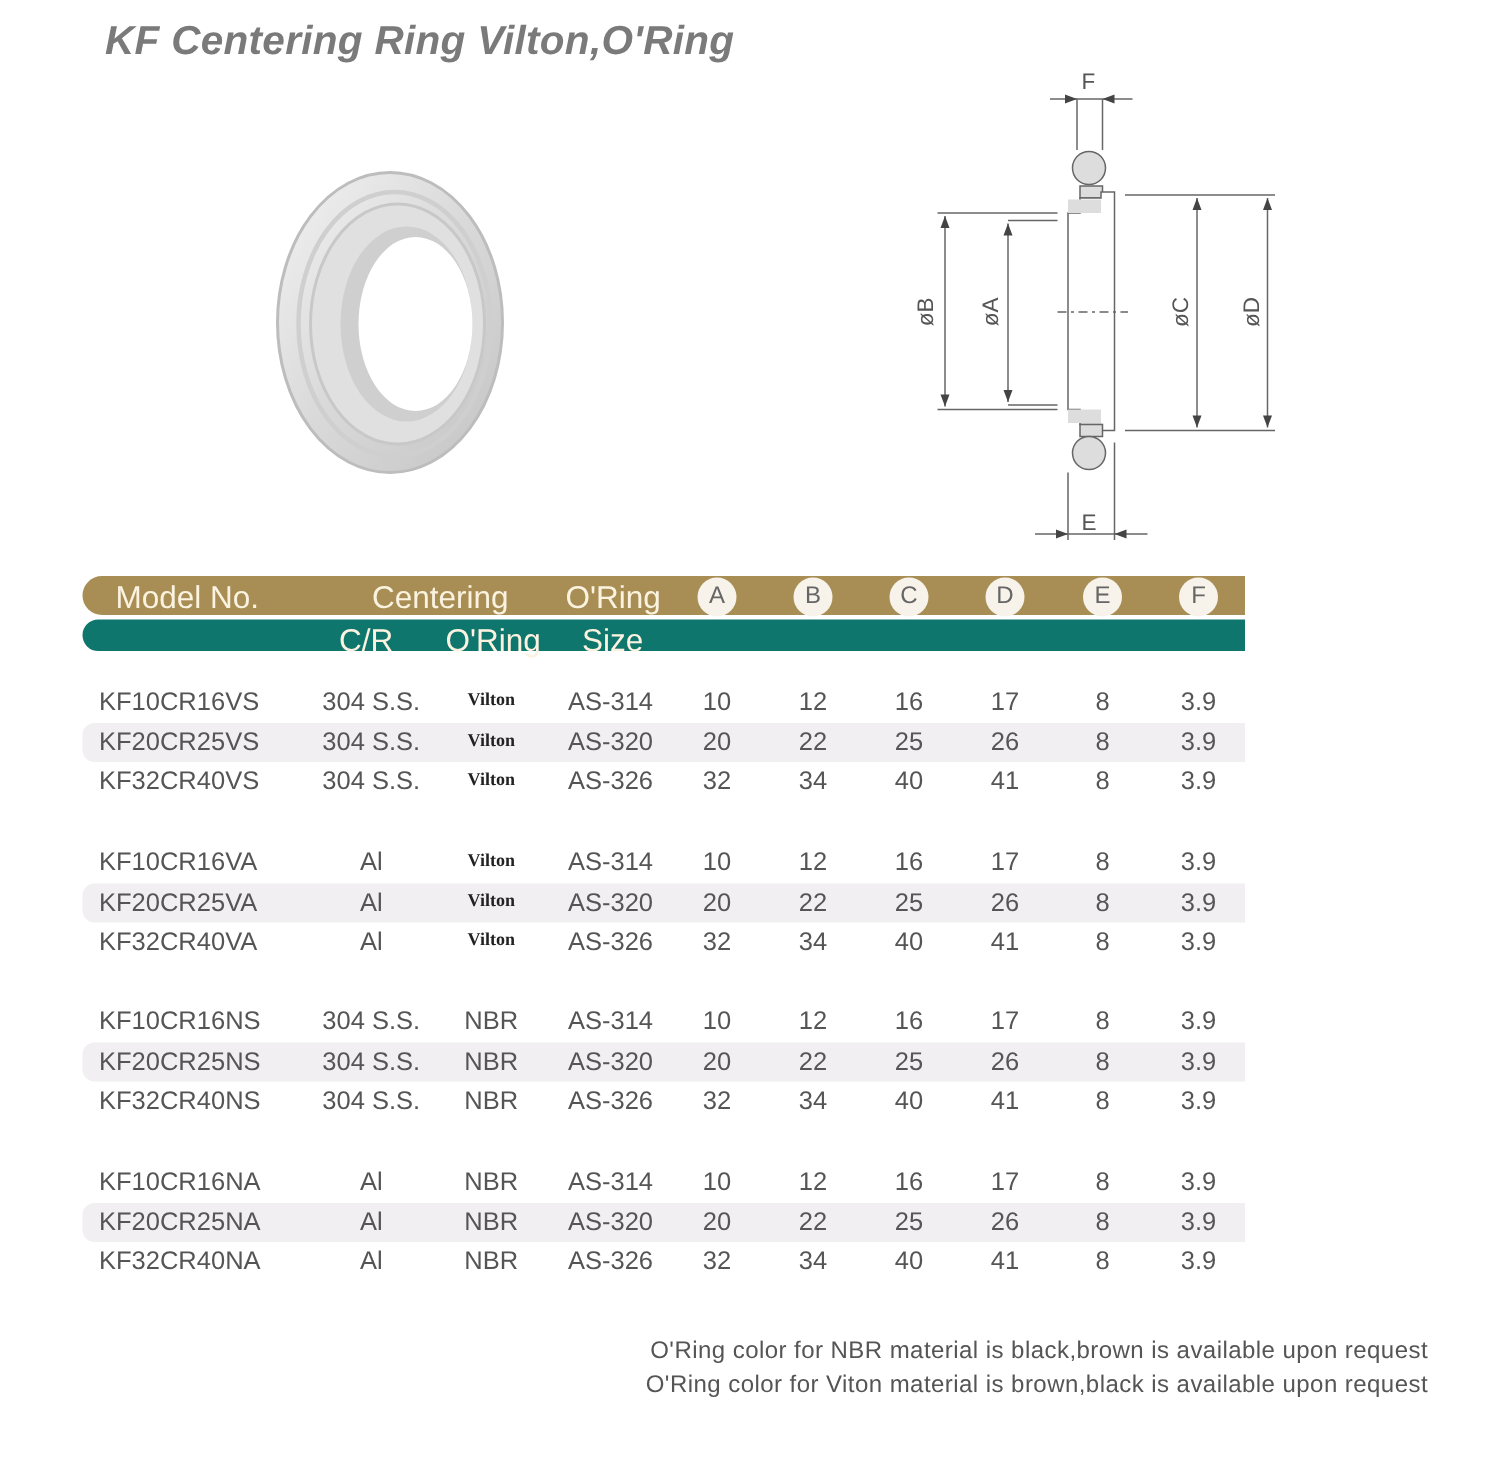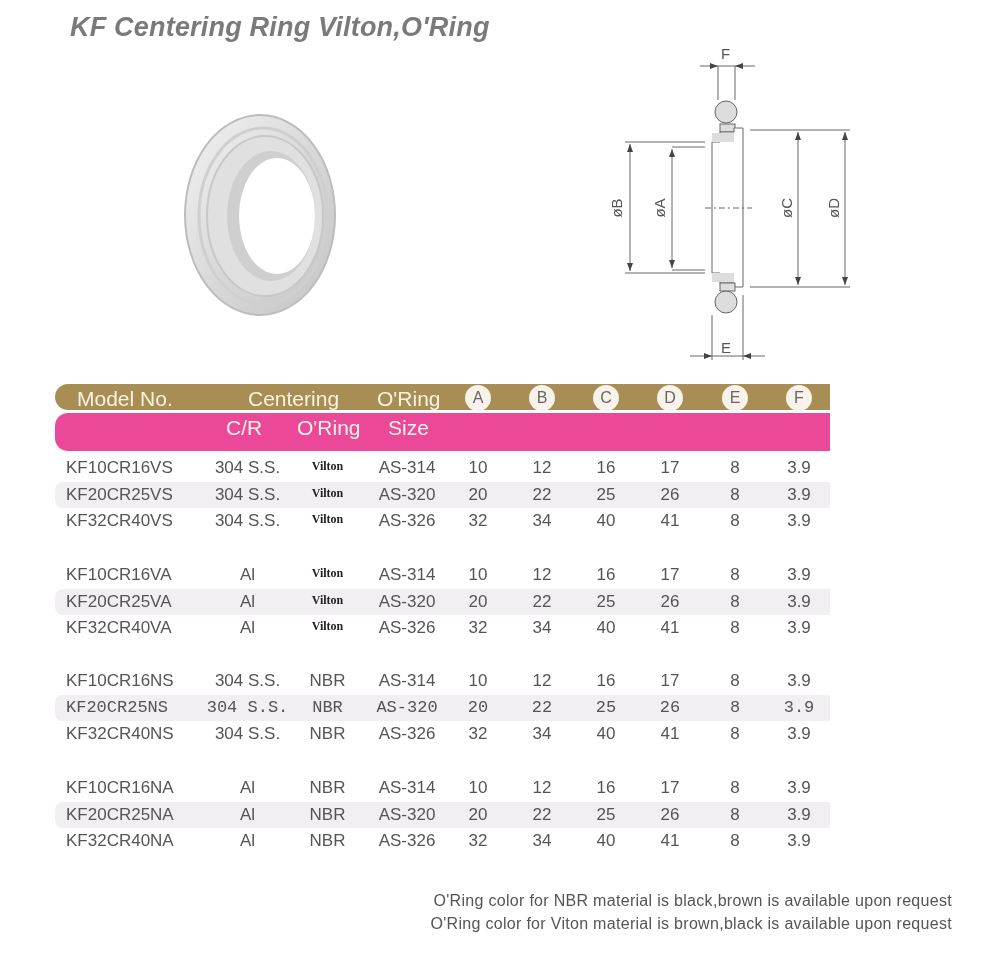--- a/index.html
+++ b/index.html
@@ -12,21 +12,21 @@
     font-size: 27px; font-weight: bold; font-style: italic; color: #7a7a7a;
     letter-spacing: 0.2px;
   }
   .ring-photo { position: absolute; left: 175px; top: 110px; width: 170px; height: 210px; }
   .diagram { position: absolute; left: 600px; top: 40px; width: 280px; height: 330px; }
   .hdr-bar {
     position: absolute; left: 55px; width: 775px; height: 26px;
     border-radius: 13px 0 0 13px;
   }
   .hdr1 { top: 384px; background: #a88e55; }
-  .hdr2 { top: 413px; background: #ec4899; height: 38px; }
+  .hdr2 { top: 413px; background: #0f766e; height: 21px; }
   .hdr-text {
     position: absolute; color: #fbf3e0; font-size: 21px; top: 3px; white-space: nowrap;
   }
   .circle {
     position: absolute; top: 1px; width: 26px; height: 26px; border-radius: 50%;
     background: #f7f3ea; color: #666; font-size: 16px; text-align: center; line-height: 26px;
   }
   .row {
     position: absolute; left: 55px; width: 775px; height: 26px; font-size: 17px; color: #555;
   }
@@ -214,21 +214,21 @@
       <span class="cell" style="left: 150px; width: 85px;">304 S.S.</span>
       <span class="cell" style="left: 235px; width: 75px;">NBR</span>
       <span class="cell" style="left: 312px; width: 80px;">AS-314</span>
       <span class="cell" style="left: 403px; width: 40px;">10</span>
       <span class="cell" style="left: 467px; width: 40px;">12</span>
       <span class="cell" style="left: 531px; width: 40px;">16</span>
       <span class="cell" style="left: 595px; width: 40px;">17</span>
       <span class="cell" style="left: 660px; width: 40px;">8</span>
       <span class="cell" style="left: 724px; width: 40px;">3.9</span>
     </div>
-    <div class="row shade" style="top: 694.5px; font-family: Liberation Mono, monospace;">
+    <div class="row shade" style="top: 694.5px;">
       <span class="cell model" style="left: 11px;">KF20CR25NS</span>
       <span class="cell" style="left: 150px; width: 85px;">304 S.S.</span>
       <span class="cell" style="left: 235px; width: 75px;">NBR</span>
       <span class="cell" style="left: 312px; width: 80px;">AS-320</span>
       <span class="cell" style="left: 403px; width: 40px;">20</span>
       <span class="cell" style="left: 467px; width: 40px;">22</span>
       <span class="cell" style="left: 531px; width: 40px;">25</span>
       <span class="cell" style="left: 595px; width: 40px;">26</span>
       <span class="cell" style="left: 660px; width: 40px;">8</span>
       <span class="cell" style="left: 724px; width: 40px;">3.9</span>

